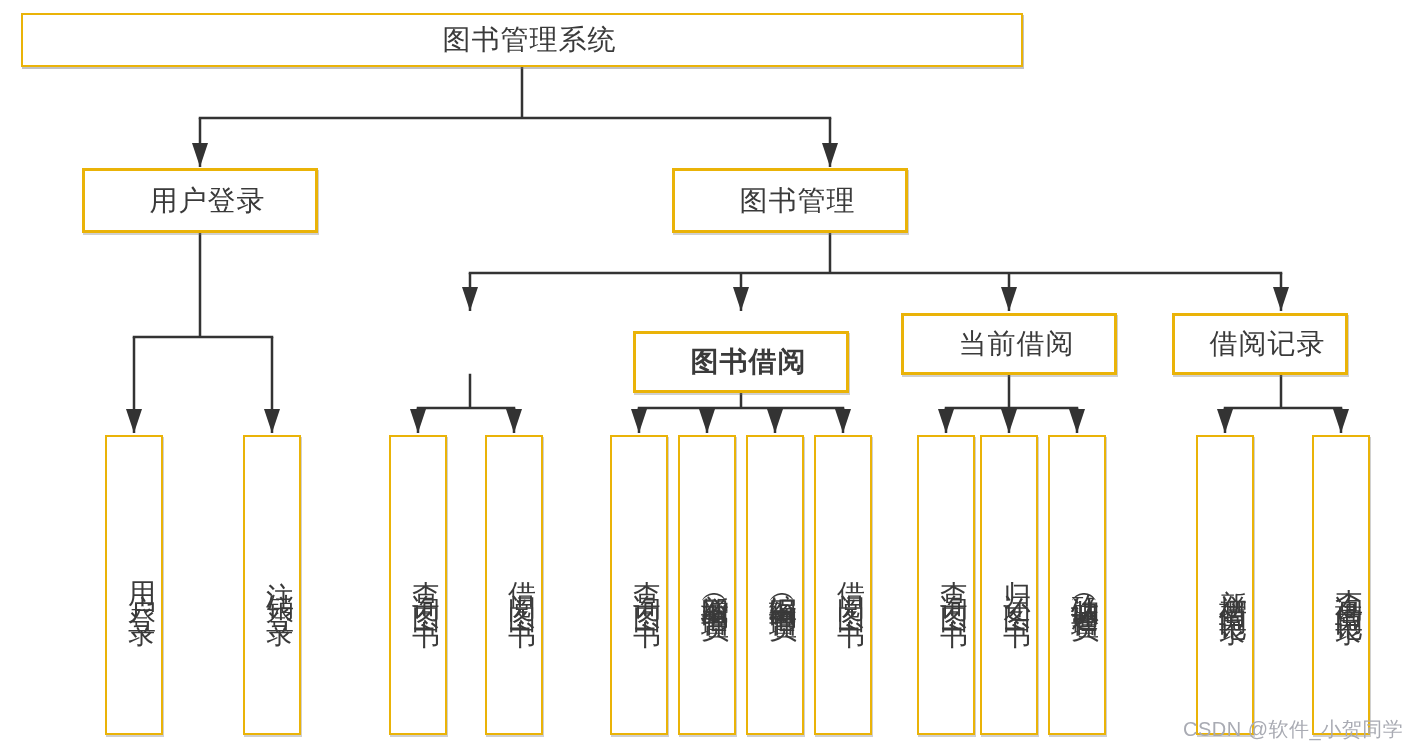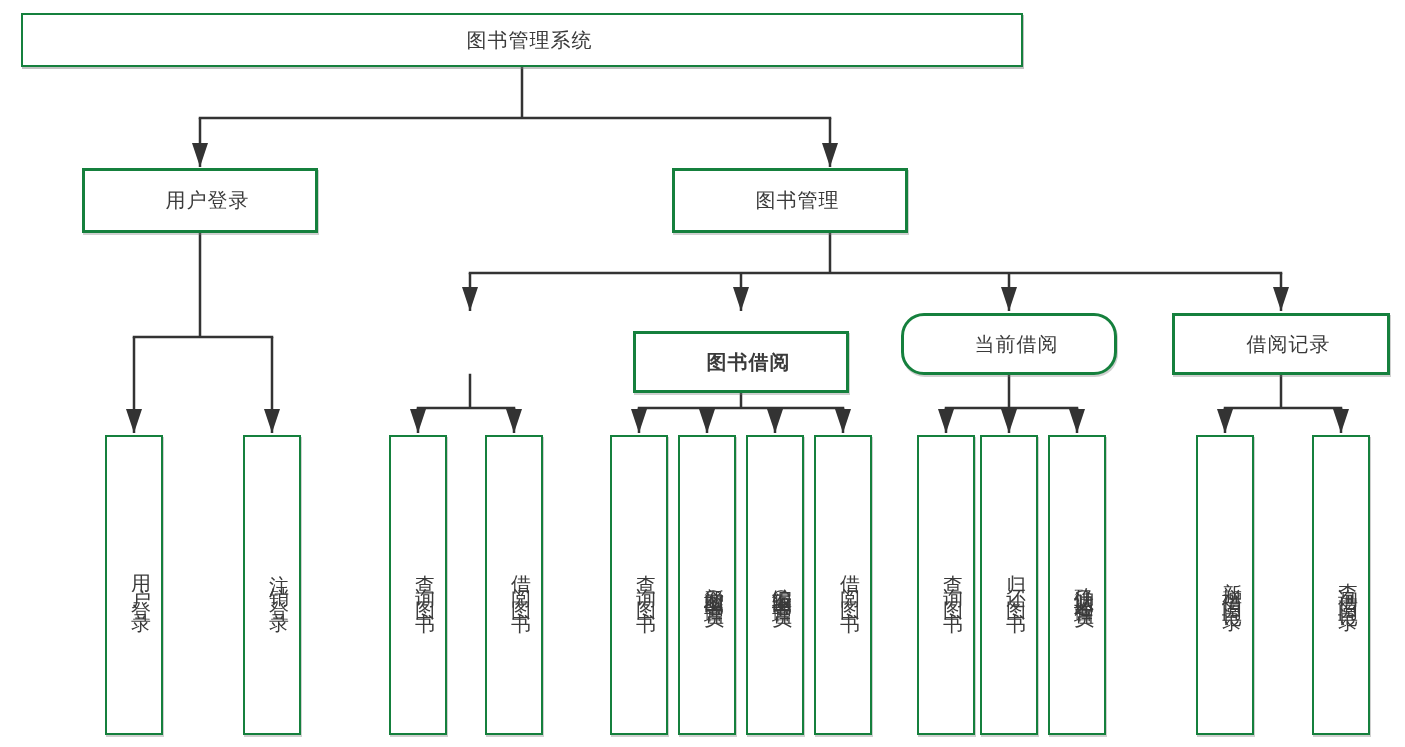--- a/index.html
+++ b/index.html
@@ -32,26 +32,26 @@
     stroke-linecap: square;
   }
   .edges line {
     stroke: var(--line);
     stroke-width: 2.5;
   }
   .edges .ah { fill: var(--line); }
   .node {
     position: absolute;
     background: var(--box_bg);
-    border: 3px solid #15803d;
+    border: 3px solid #eab308;
     color: var(--text);
     display: flex;
     align-items: center;
     justify-content: center;
-    font-size: 20px;
+    font-size: 28px;
     letter-spacing: 1px;
     z-index: 2;
     box-shadow: 1px 2px 0 rgba(120,120,120,0.35);
     padding-left: 15px;
   }
   .node.root {
     border-width: 2px;
     box-shadow: 1px 2px 0 rgba(120,120,120,0.45);
   }
   .leaf {
@@ -129,24 +129,24 @@
   <div class="node" style="left:82px; top:168px; width:236px; height:65px;">
     <span>用户登录</span>
   </div>
   <div class="node" style="left:672px; top:168px; width:236px; height:65px;">
     <span>图书管理</span>
   </div>
 
   <div class="node" style="left:633px; top:331px; width:216px; height:62px;font-weight:bold;">
     <span>图书借阅</span>
   </div>
-  <div class="node" style="left:901px; top:313px; width:216px; height:62px;border-radius:23px;">
+  <div class="node" style="left:901px; top:313px; width:216px; height:62px;">
     <span>当前借阅</span>
   </div>
-  <div class="node" style="left:1172px; top:313px; width:218px; height:62px;text-align:center;">
+  <div class="node" style="left:1172px; top:313px; width:176px; height:62px;text-align:center;">
     <span>借阅记录</span>
   </div>
 
   <div class="node leaf" style="left:105px; top:435px; width:58px; height:300px;">
     <span class="vtext">用户登录</span>
   </div>
   <div class="node leaf" style="left:243px; top:435px; width:58px; height:300px;">
     <span class="vtext">注销登录</span>
   </div>
   <div class="node leaf" style="left:389px; top:435px; width:58px; height:300px;">
@@ -176,14 +176,15 @@
   <div class="node leaf" style="left:1048px; top:435px; width:58px; height:300px;">
     <span class="vtext len9">确认归还（管理员）</span>
   </div>
   <div class="node leaf" style="left:1196px; top:435px; width:58px; height:300px;">
     <span class="vtext len6">新增借阅记录</span>
   </div>
   <div class="node leaf" style="left:1312px; top:435px; width:58px; height:300px;">
     <span class="vtext len6">查询借阅记录</span>
   </div>
 
+  <div class="watermark">CSDN @软件_小贺同学</div>
 
 </div>
 
 </body></html>

